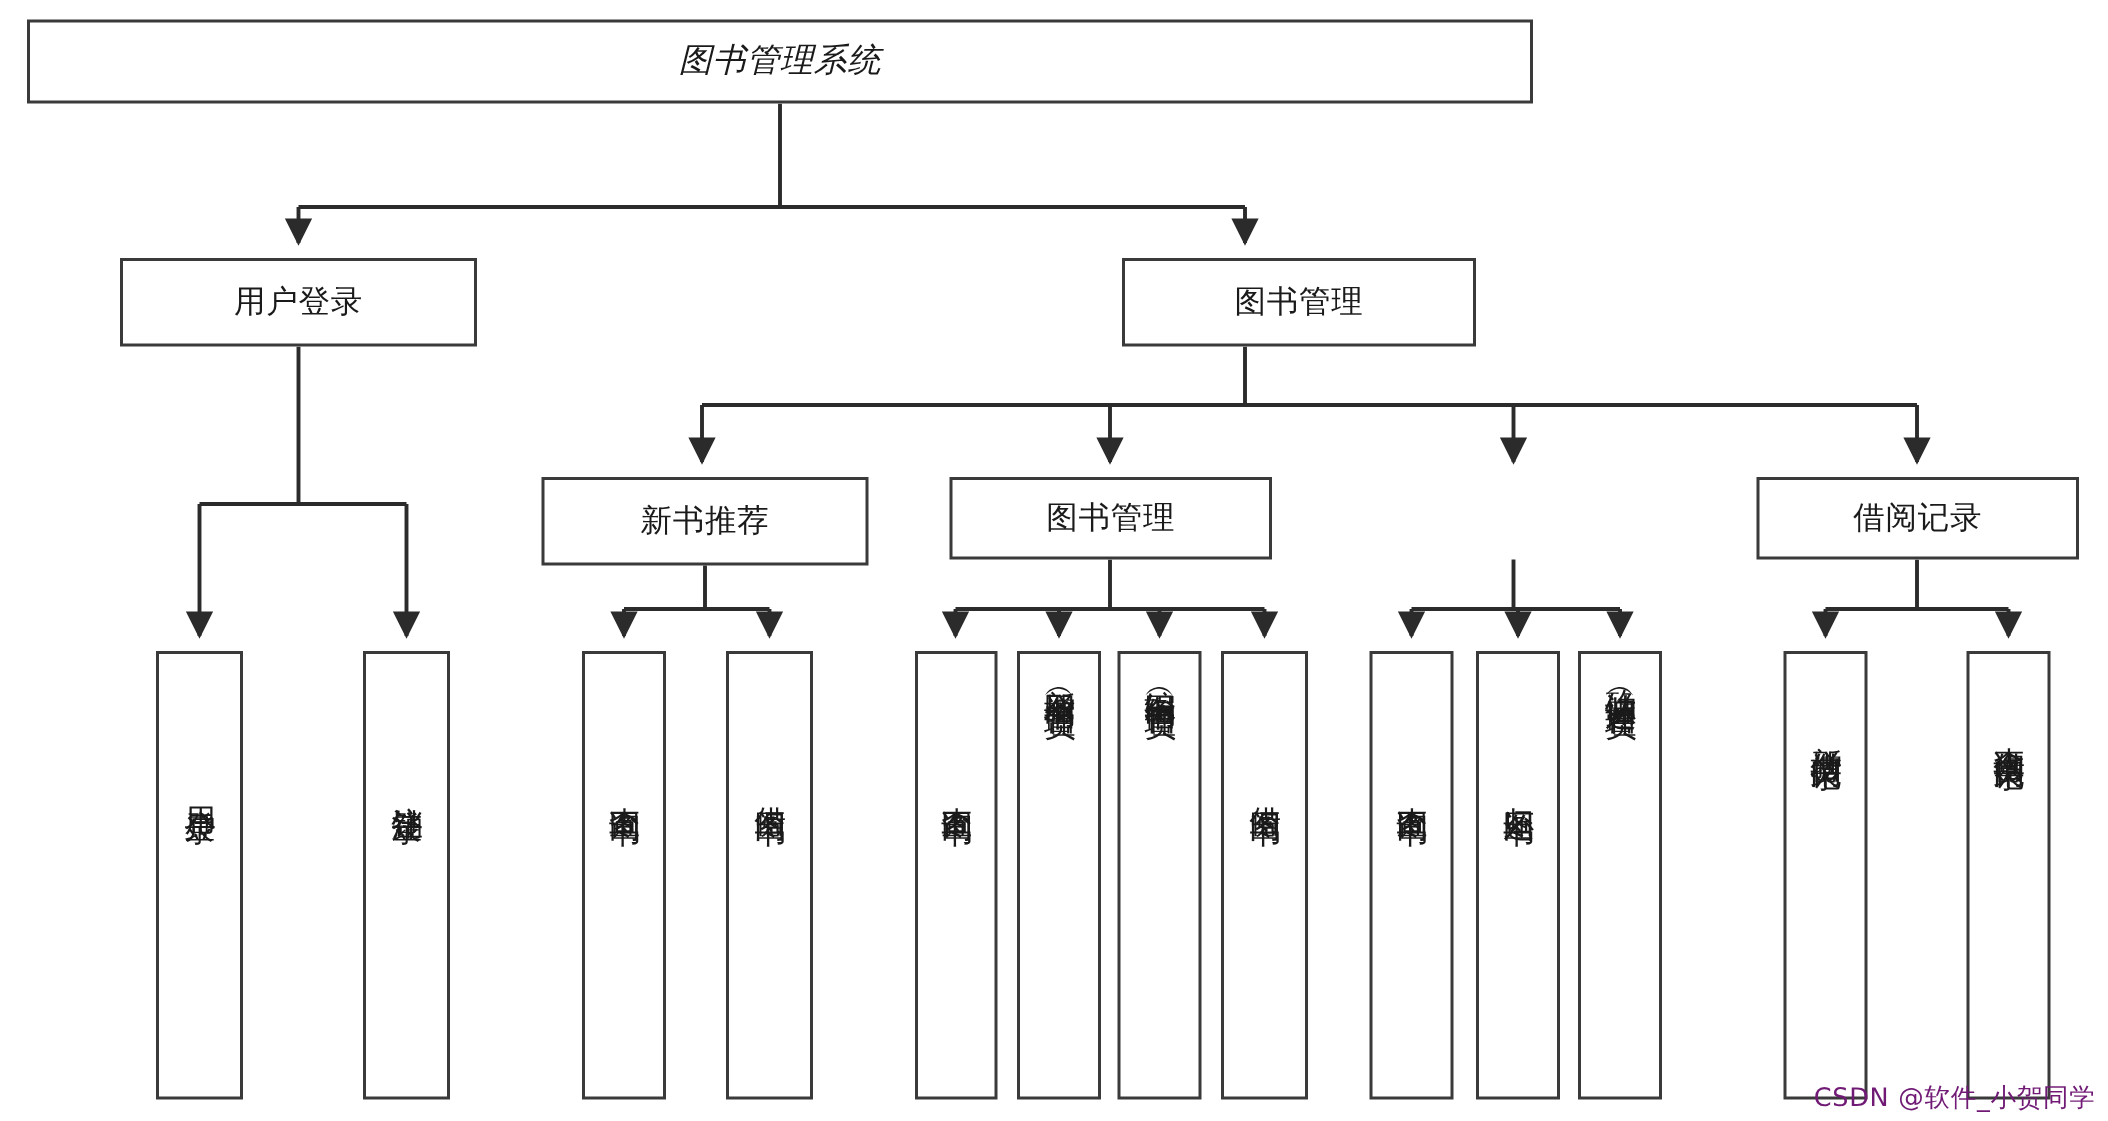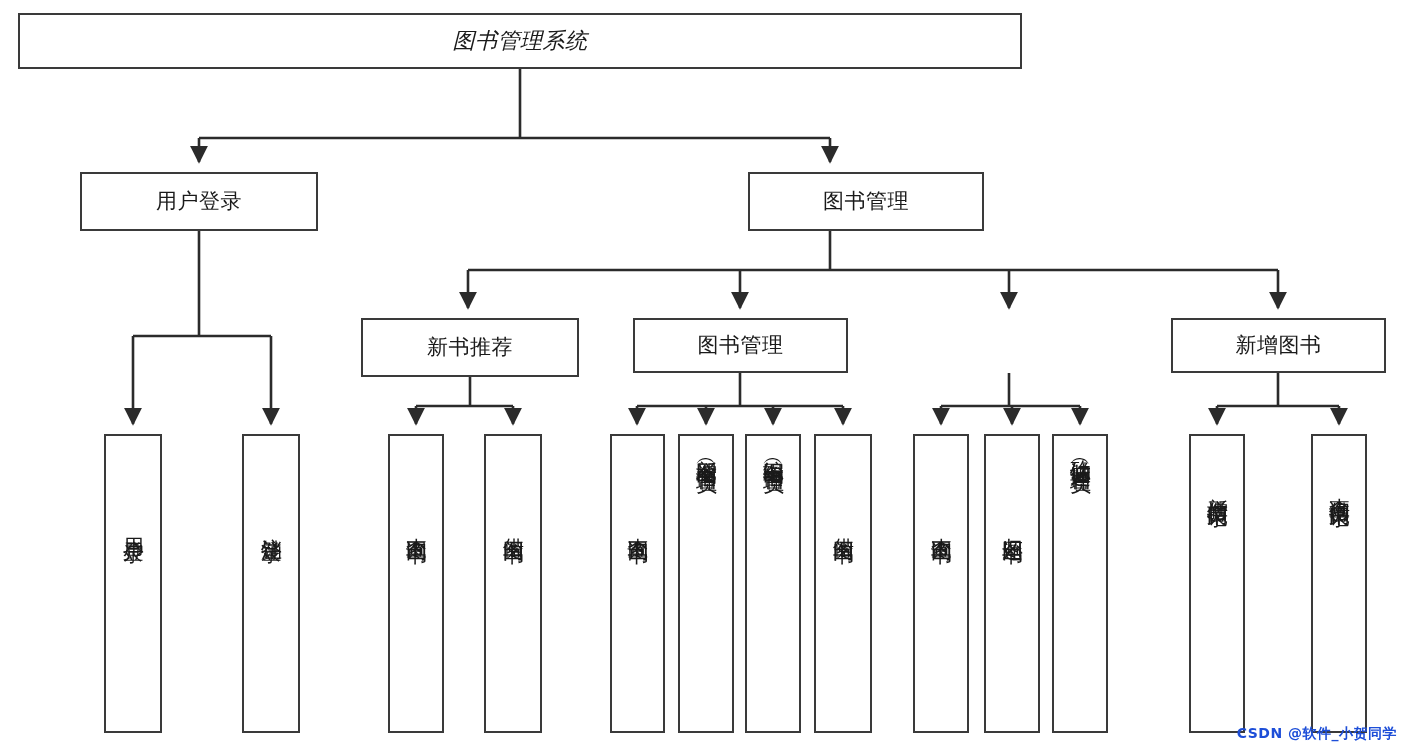--- a/index.html
+++ b/index.html
@@ -67,27 +67,26 @@
   .node.leaf.mid .label {
     margin-top: 70px;
   }
   .node.leaf.tall .label {
     margin-top: 0;
   }
   #watermark {
     position: absolute;
     right: 8px;
     bottom: 4px;
-    font-size: 14px;
-    color: #1d4ed8;
+    font-size: 17px;
+    color: #701a75;
     letter-spacing: 0.5px;
     z-index: 3;
     white-space: nowrap;
     font-family: "DejaVu Sans", "Liberation Sans", sans-serif;
-    font-weight: bold;
   }
 </style>
 </head>
 <body>
 
 <div id="canvas">
 
   <svg id="wires" viewBox="0 0 1405 747" xmlns="http://www.w3.org/2000/svg">
     <defs>
       <marker id="arrow" viewBox="0 0 10 10" refX="9" refY="5" markerWidth="7" markerHeight="7" orient="auto-start-reverse">
@@ -149,21 +148,21 @@
     <span class="label">图书管理</span>
   </div>
 
   <div class="node horiz" style="left:361px; top:318px; width:218px; height:59px;">
     <span class="label">新书推荐</span>
   </div>
   <div class="node horiz" style="left:633px; top:318px; width:215px; height:55px;">
     <span class="label">图书管理</span>
   </div>
   <div class="node horiz" style="left:1171px; top:318px; width:215px; height:55px;">
-    <span class="label">新增图书</span>
+    <span class="label">借阅记录</span>
   </div>
 
   <div class="node leaf mid" style="left:104px; top:434px; width:58px; height:299px;">
     <span class="label" style="margin-top: 78px;">用户登录</span>
   </div>
   <div class="node leaf mid" style="left:242px; top:434px; width:58px; height:299px;">
     <span class="label" style="margin-top: 78px;">注销登录</span>
   </div>
   <div class="node leaf mid" style="left:388px; top:434px; width:56px; height:299px;">
     <span class="label" style="margin-top: 78px;">查询图书</span>

